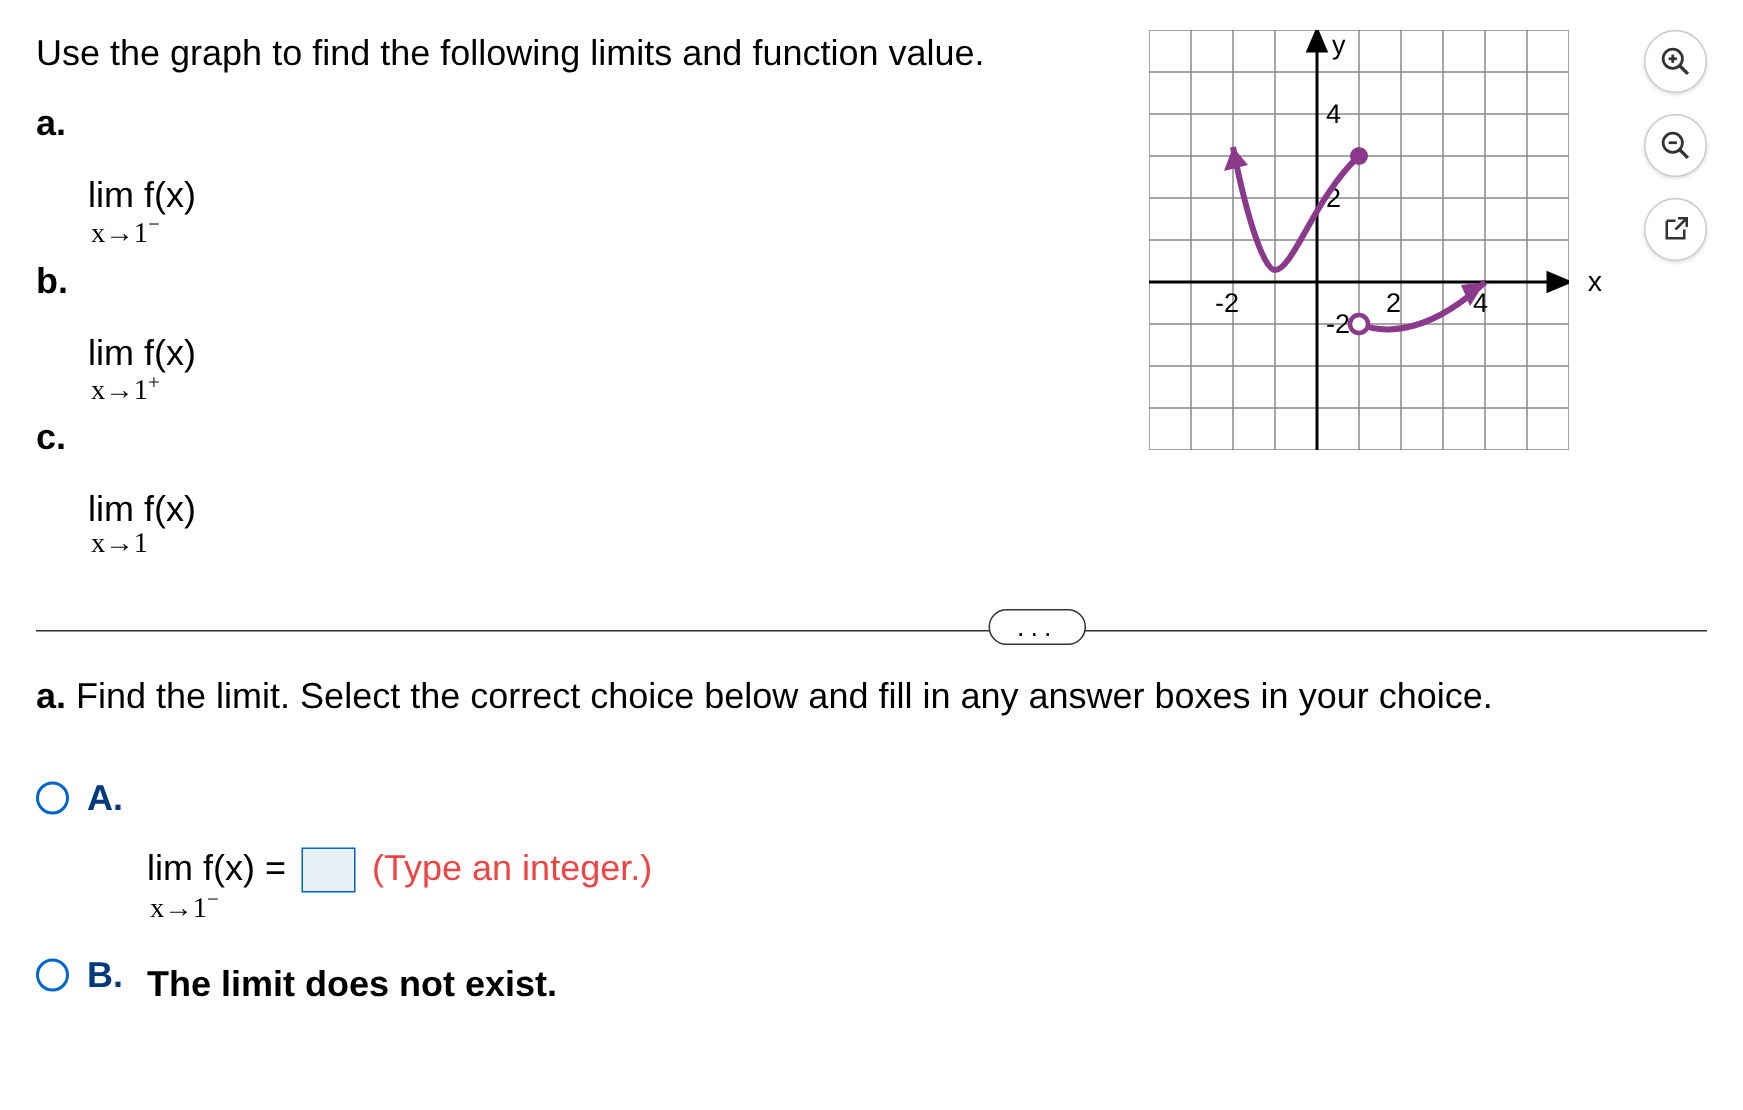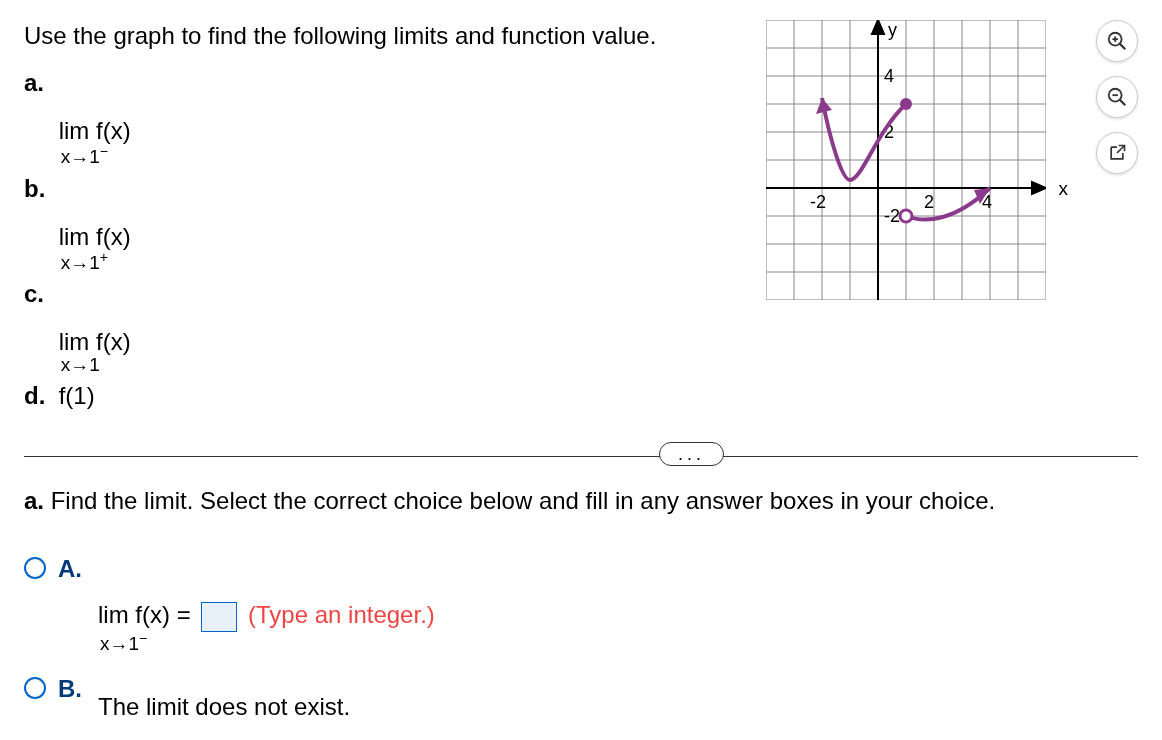--- a/index.html
+++ b/index.html
@@ -42,20 +42,21 @@
     margin-top: 48px;
   }
   .limit-top {
     display: block;
   }
   .limit-bottom {
     display: block;
     font-size: 19px;
     margin-top: -2px;
     padding-left: 2px;
+    font-family: Liberation Serif, serif;
   }
   .sup-minus { font-size: 14px; vertical-align: super; }
   .sup-plus { font-size: 14px; vertical-align: super; }
   
   .graph-wrapper {
     position: relative;
     flex-shrink: 0;
   }
   .graph-svg {
     display: block;
@@ -191,24 +192,20 @@
       </div>
 
       <div class="part-item">
         <span class="part-label">c.</span>
         <span class="limit-expr">
           <span class="limit-top">lim f(x)</span>
           <span class="limit-bottom"><span>x→1</span></span>
         </span>
       </div>
 
-      <div class="part-item">
-        <span class="part-label">d.</span>
-        <span>f(1)</span>
-      </div>
     </div>
   </div>
 
   <div class="graph-wrapper">
     <svg class="graph-svg" width="280" height="280" viewBox="0 0 280 280">
 
       <g stroke="#888" stroke-width="1">
 
         <line x1="0" y1="0" x2="0" y2="280"></line>
         <line x1="28" y1="0" x2="28" y2="280"></line>
@@ -316,15 +313,15 @@
           <span class="hint-text">(Type an integer.)</span>
         </span>
         <span class="limit-bottom"><span>x→1</span><span class="sup-minus">−</span></span>
       </span>
     </div>
   </div>
 
   <div class="choice-row">
     <div class="radio"></div>
     <div class="choice-label">B.</div>
-    <div style="margin-top:20px;">The limit does not exist.</div>
+    <div style="margin-top:8px;font-weight:bold;">The limit does not exist.</div>
   </div>
 </div>
 
 </body></html>

